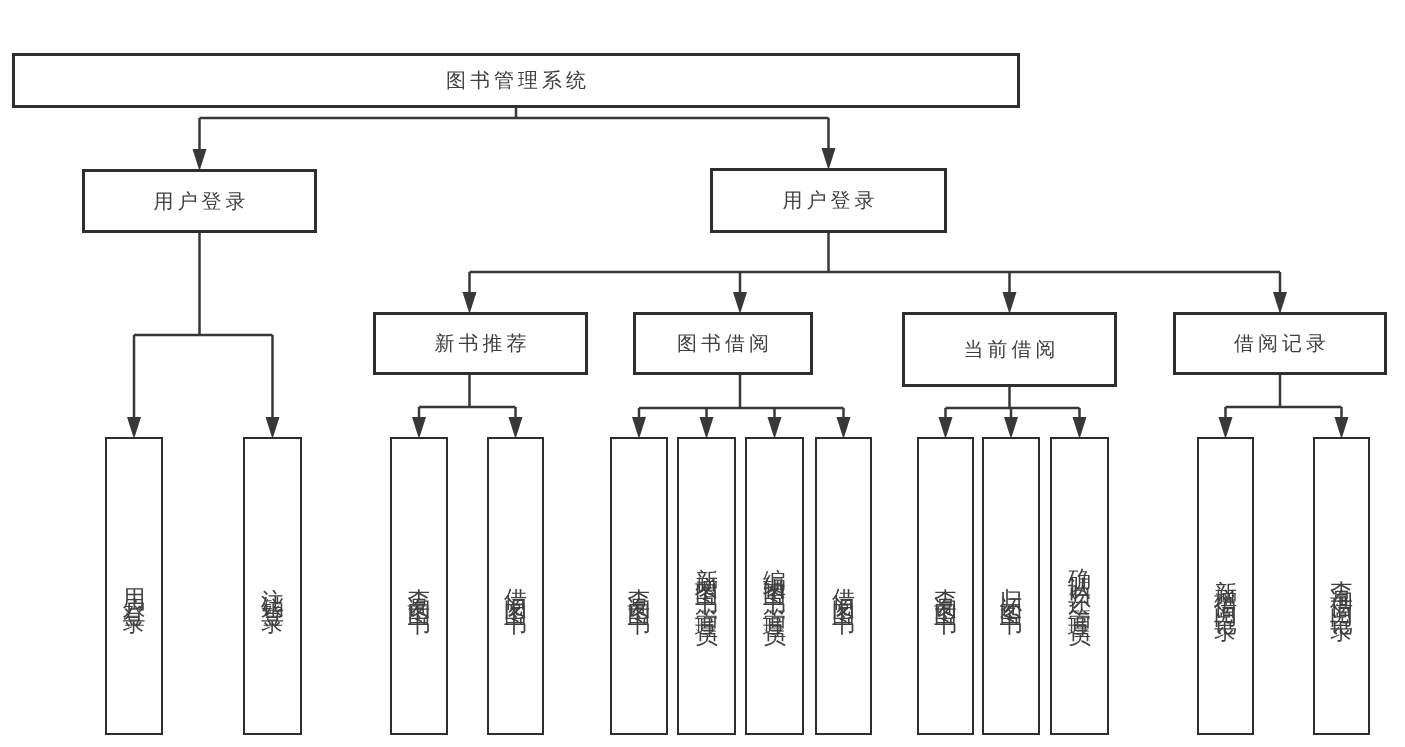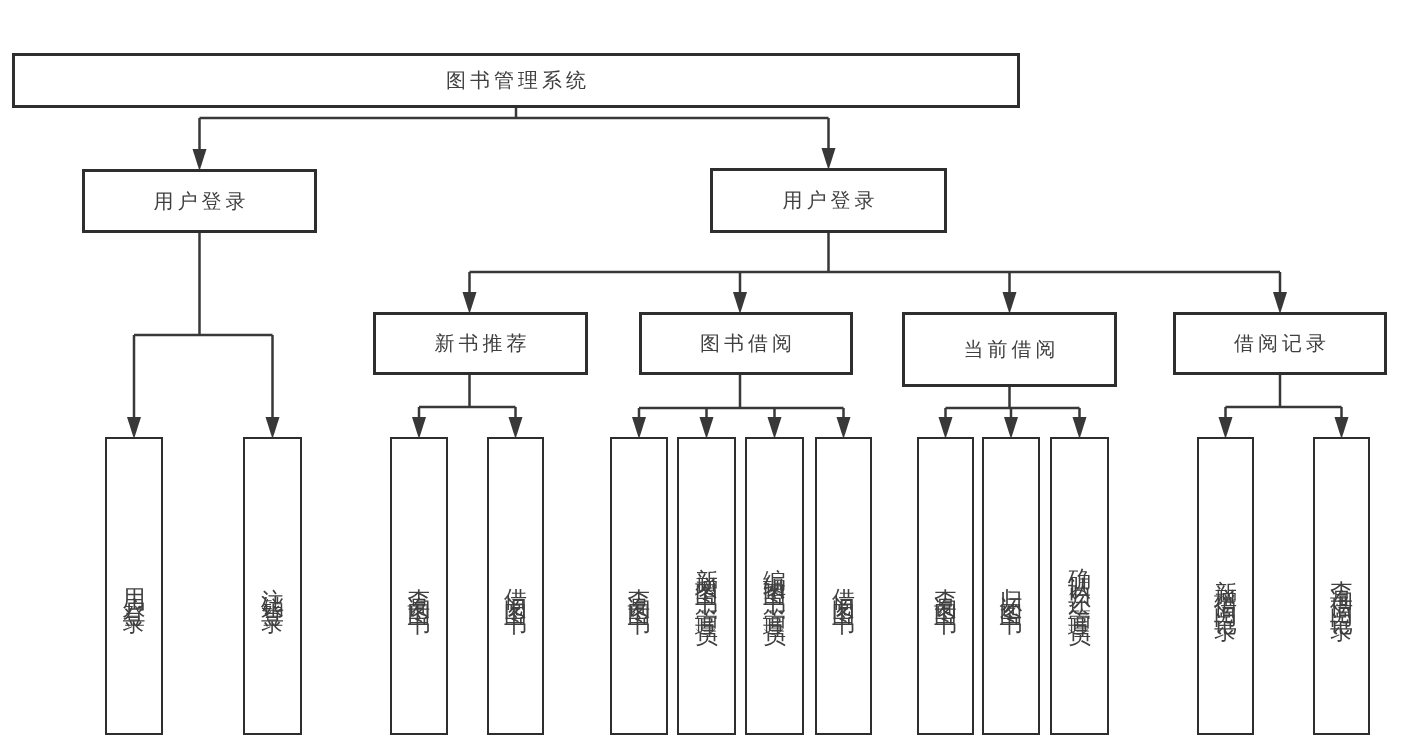--- a/index.html
+++ b/index.html
@@ -71,21 +71,21 @@
       <polygon points="1011,439 1004,417 1018,417" fill="#383838"></polygon>
       <polygon points="1079.5,439 1072.5,417 1086.5,417" fill="#383838"></polygon>
       <polygon points="1225.5,439 1218.5,417 1232.5,417" fill="#383838"></polygon>
       <polygon points="1341.5,439 1334.5,417 1348.5,417" fill="#383838"></polygon>
     </svg>
   <div id="nodes">
       <div class="node h" style="left: 12px; top: 13px; width: 1008px; height: 55px; margin-top: 40px;">图书管理系统</div>
       <div class="node h" style="left: 82px; top: 169px; width: 235px; height: 64px;">用户登录</div>
       <div class="node h" style="left: 710px; top: 168px; width: 237px; height: 65px;">用户登录</div>
       <div class="node h" style="left: 362px; top: 312px; width: 215px; height: 63px; margin-left: 11px;">新书推荐</div>
-      <div class="node h" style="left: 633px; top: 312px; width: 214px; height: 63px; margin-left: 6px;">图书借阅</div>
+      <div class="node h" style="left: 633px; top: 312px; width: 180px; height: 63px;">图书借阅</div>
       <div class="node h" style="left: 902px; top: 312px; width: 215px; height: 75px;">当前借阅</div>
       <div class="node h" style="left: 1173px; top: 312px; width: 214px; height: 63px;">借阅记录</div>
       <div class="node v" style="left: 105px; top: 437px; width: 58px; height: 298px;">用户登录</div>
       <div class="node v" style="left: 243px; top: 437px; width: 59px; height: 298px;">注销登录</div>
       <div class="node v" style="left: 390px; top: 437px; width: 58px; height: 298px;">查询图书</div>
       <div class="node v" style="left: 487px; top: 437px; width: 57px; height: 298px;">借阅图书</div>
       <div class="node v" style="left: 610px; top: 437px; width: 58px; height: 298px;">查询图书</div>
       <div class="node v" style="left: 677px; top: 437px; width: 59px; height: 298px;">新增图书（管理员）</div>
       <div class="node v" style="left: 745px; top: 437px; width: 59px; height: 298px;">编辑图书（管理员）</div>
       <div class="node v" style="left: 815px; top: 437px; width: 57px; height: 298px;">借阅图书</div>

